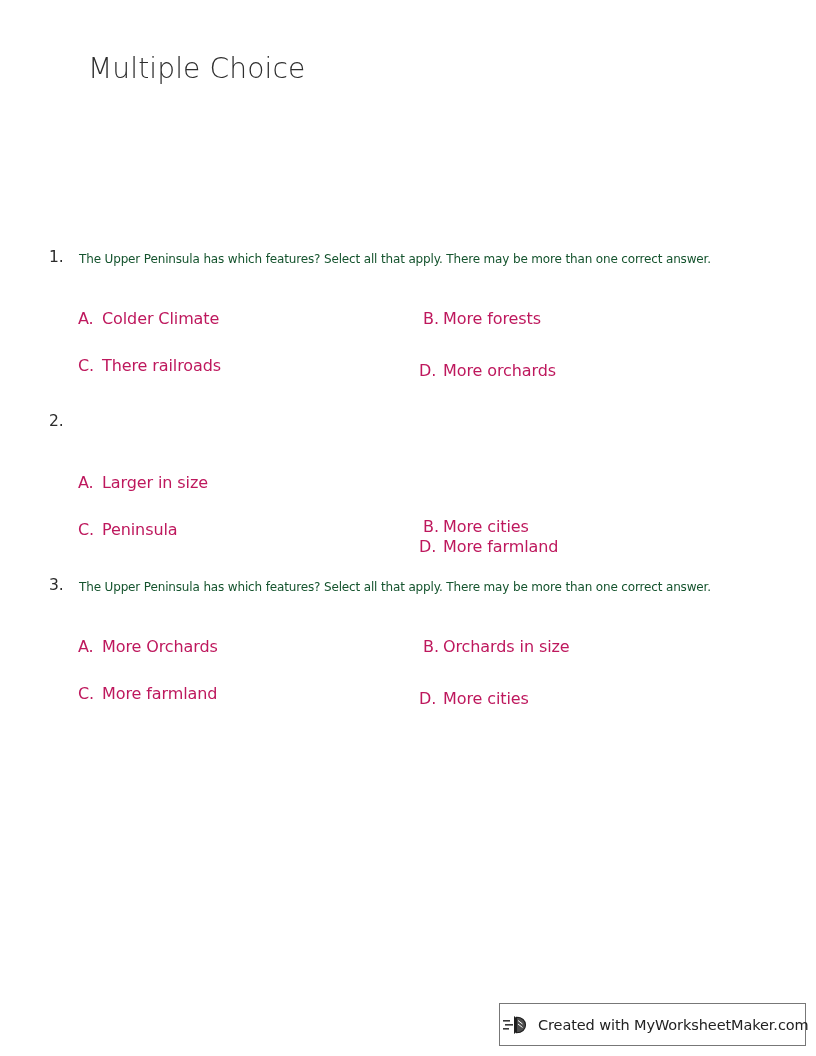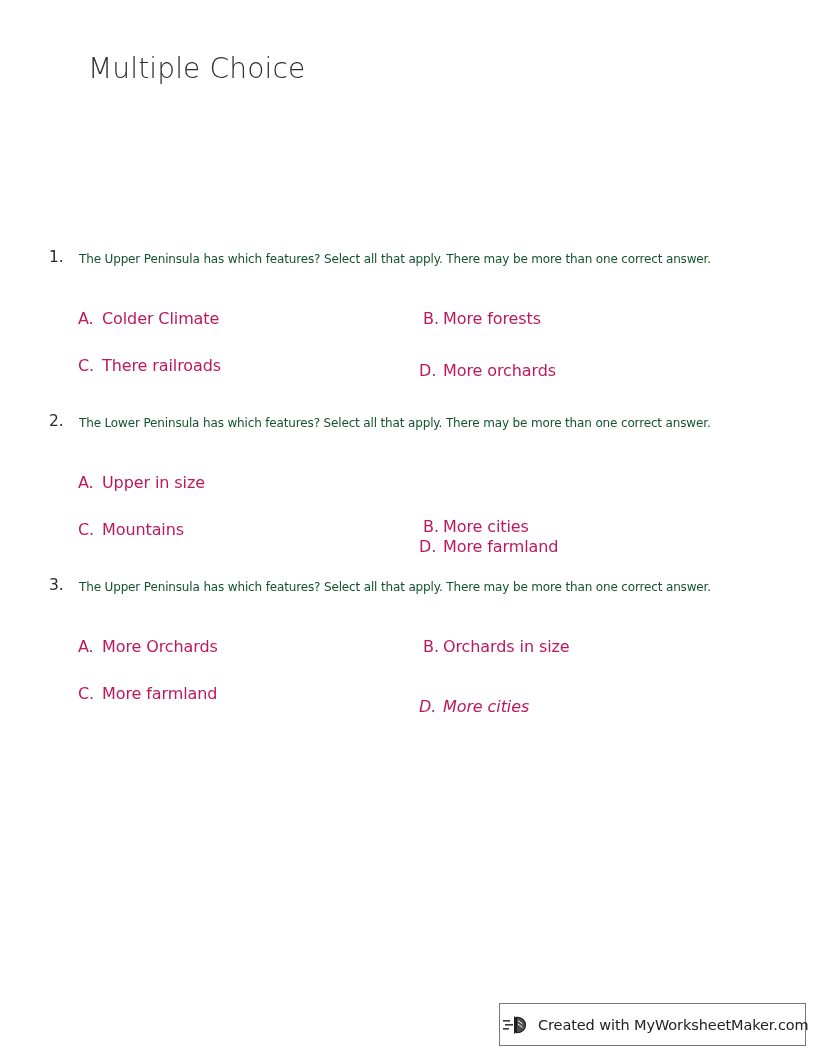--- a/index.html
+++ b/index.html
@@ -156,21 +156,21 @@
   .opt-b { left: 419px; top: 0px; text-align: center; }
   .opt-c { left: 78px; top: 47px; }
   .opt-d { left: 419px; top: 52px; }
 
   
   .q1 .opt-b { top: 0px; }
   .q1 .opt-d { top: 52px; }
   .q2 .opt-b { top: 0px; margin-top: 44px; }
   .q2 .opt-d { top: 64px; }
   .q3 .opt-b { top: 0px; }
-  .q3 .opt-d { top: 60px; font-style: italic; }
+  .q3 .opt-d { top: 52px; }
 
   
   .footer-badge {
     position: absolute;
     left: 499px;
     top: 1003px;
     width: 307px;
     height: 43px;
     border: 1.2px solid #777777;
     box-sizing: border-box;
@@ -224,31 +224,30 @@
         </div>
         <div class="opt opt-d">
           <span class="opt-letter">D.</span><span>More orchards</span>
         </div>
       </div>
     </div>
 
     <div class="question-block q2">
       <div class="q-head">
         <span class="q-number">2.</span>
-        <span class="q-text">The Lower Peninsula has which features? Select all that apply. There may be more than one correct answer.</span>
       </div>
       <div class="q-options">
         <div class="opt opt-a">
-          <span class="opt-letter">A.</span><span>Upper in size</span>
+          <span class="opt-letter">A.</span><span>Larger in size</span>
         </div>
         <div class="opt opt-b">
           <span class="opt-letter">B.</span><span>More cities</span>
         </div>
         <div class="opt opt-c">
-          <span class="opt-letter">C.</span><span>Mountains</span>
+          <span class="opt-letter">C.</span><span>Peninsula</span>
         </div>
         <div class="opt opt-d">
           <span class="opt-letter">D.</span><span>More farmland</span>
         </div>
       </div>
     </div>
 
     <div class="question-block q3">
       <div class="q-head">
         <span class="q-number">3.</span>

